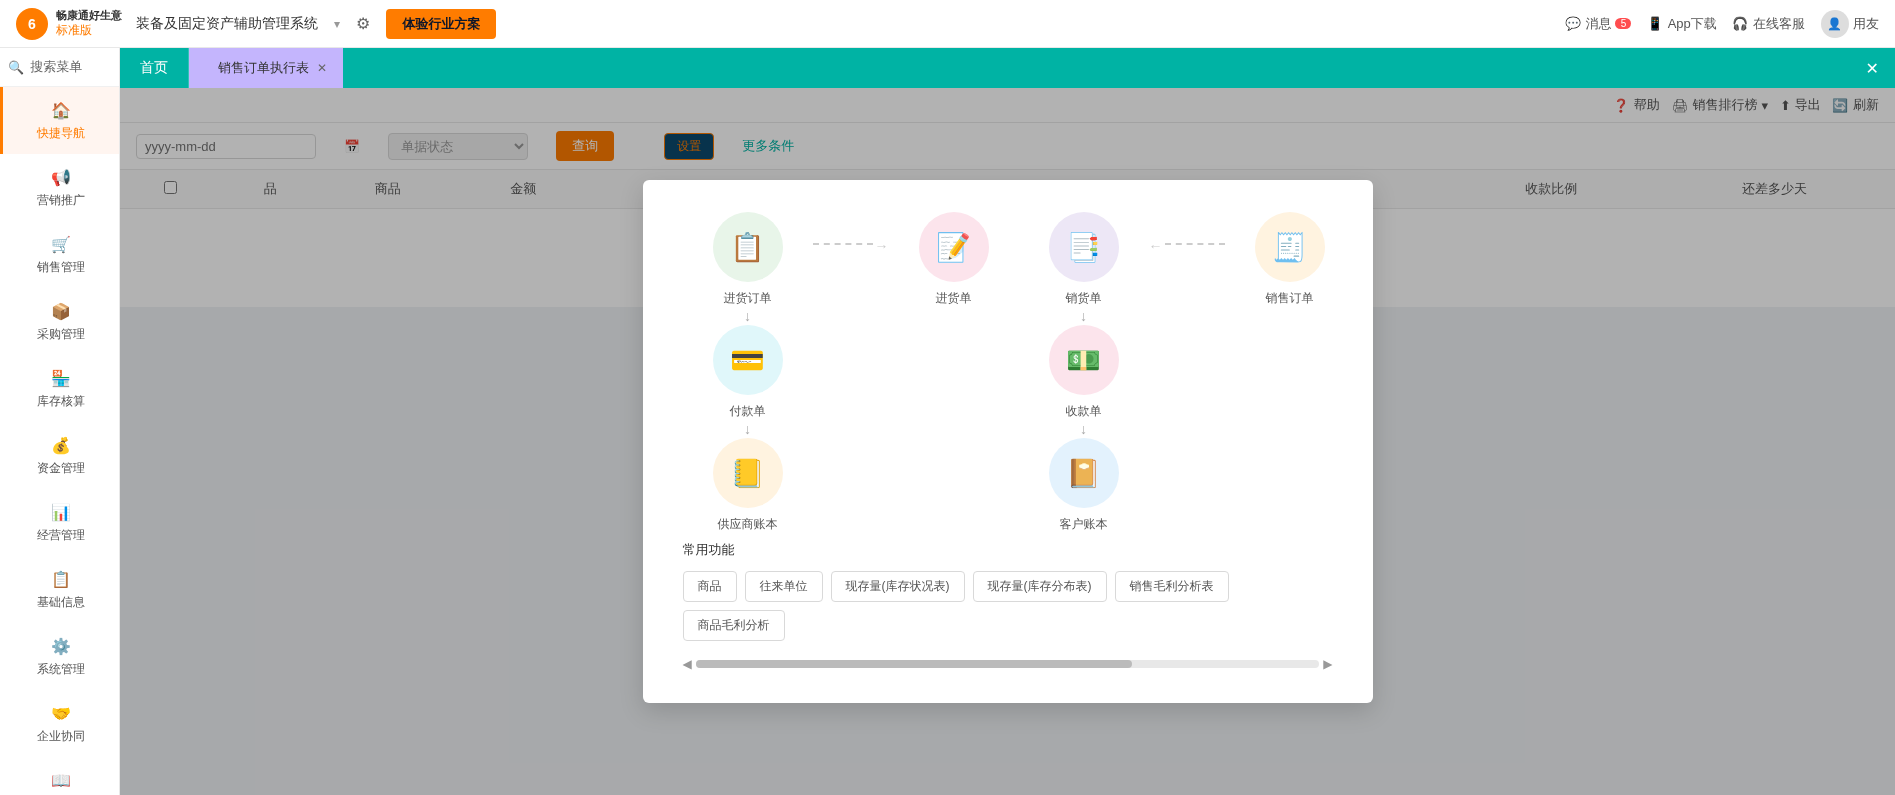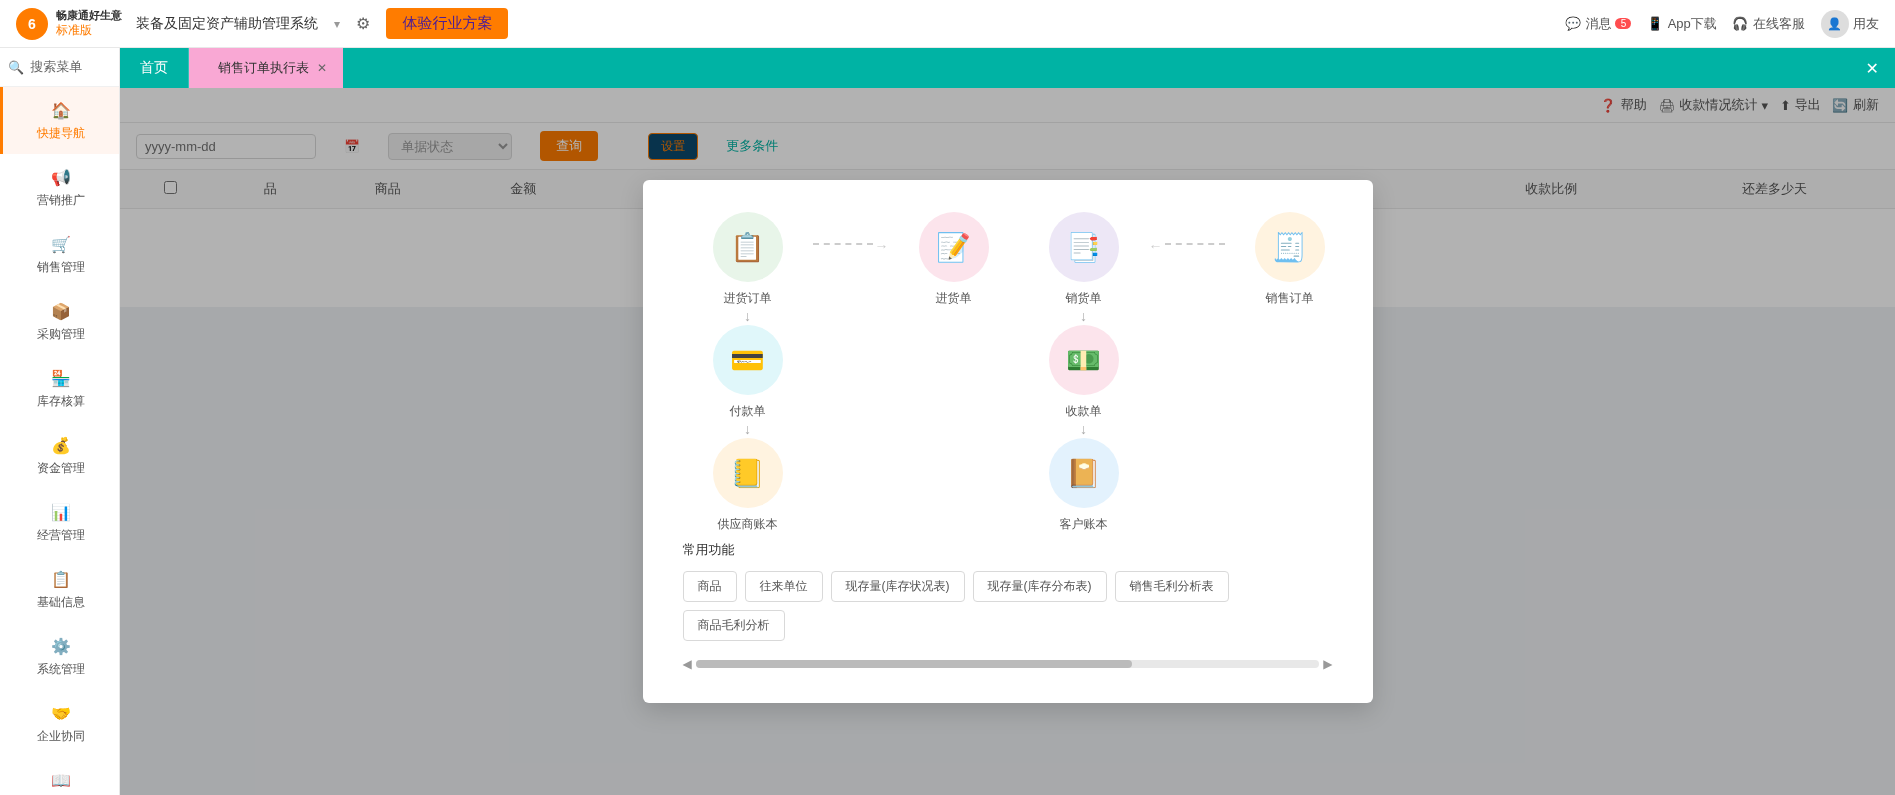--- a/index.html
+++ b/index.html
@@ -35,26 +35,27 @@
       font-weight: bold;
     }
     .logo-text { font-size: 11px; color: #333; line-height: 1.3; font-weight: bold; }
     .logo-sub { font-size: 12px; color: #ff7c00; }
     .system-title { flex: 1; display: flex; align-items: center; gap: 16px; }
     .system-name { font-size: 14px; color: #333; }
     .dropdown-arrow { color: #999; font-size: 12px; cursor: pointer; }
     .settings-icon { color: #666; cursor: pointer; font-size: 16px; }
     .trial-btn {
       background: #ff7c00;
-      color: #4c1d95;
+      color: #0f172a;
       border: none;
       padding: 6px 16px;
       border-radius: 4px;
       cursor: pointer;
-      font-size: 15px;
+      font-size: 13px;
+      font-weight: bold;
     }
     .header-right {
       display: flex;
       align-items: center;
       gap: 16px;
       margin-left: auto;
     }
     .header-icon-item {
       display: flex;
       align-items: center;
@@ -167,21 +168,21 @@
       height: 40px;
       display: flex;
       align-items: center;
       color: rgba(255,255,255,0.9);
       font-size: 13px;
       cursor: pointer;
       gap: 8px;
       background: rgba(0,0,0,0.1);
     }
     .tab-item.active {
-      background: #f9a8d4;
+      background: #c4b5fd;
       color: #333;
       padding-left: 29px;
     }
     .tab-close { font-size: 12px; color: #666; cursor: pointer; }
     .tab-spacer { flex: 1; }
     .tab-close-right {
       padding: 0 16px;
       color: white;
       cursor: pointer;
       font-size: 16px;
@@ -249,21 +250,21 @@
       font-size: 13px;
       color: #999;
       width: 180px;
     }
     .filter-select {
       border: 1px solid #d9d9d9;
       border-radius: 4px;
       padding: 4px 8px;
       font-size: 13px;
       color: #999;
-      width: 124px;
+      width: 140px;
     }
     .more-conditions { color: #00b3a4; cursor: pointer; font-size: 13px; }
 
     
     .data-table {
       width: 100%;
       border-collapse: collapse;
       background: #fff;
     }
     .data-table th {
@@ -501,21 +502,21 @@
 
     <div class="inner-content">
 
       <div class="content-toolbar">
         <div class="toolbar-btn">
           <span>❓</span>
           <span>帮助</span>
         </div>
         <div class="toolbar-btn">
           <span>🖨</span>
-          <span>收款情况统计</span>
+          <span>销售排行榜</span>
           <span>▾</span>
         </div>
         <div class="toolbar-btn">
           <span>⬆</span>
           <span>导出</span>
         </div>
         <div class="toolbar-btn">
           <span>🔄</span>
           <span>刷新</span>
         </div>

